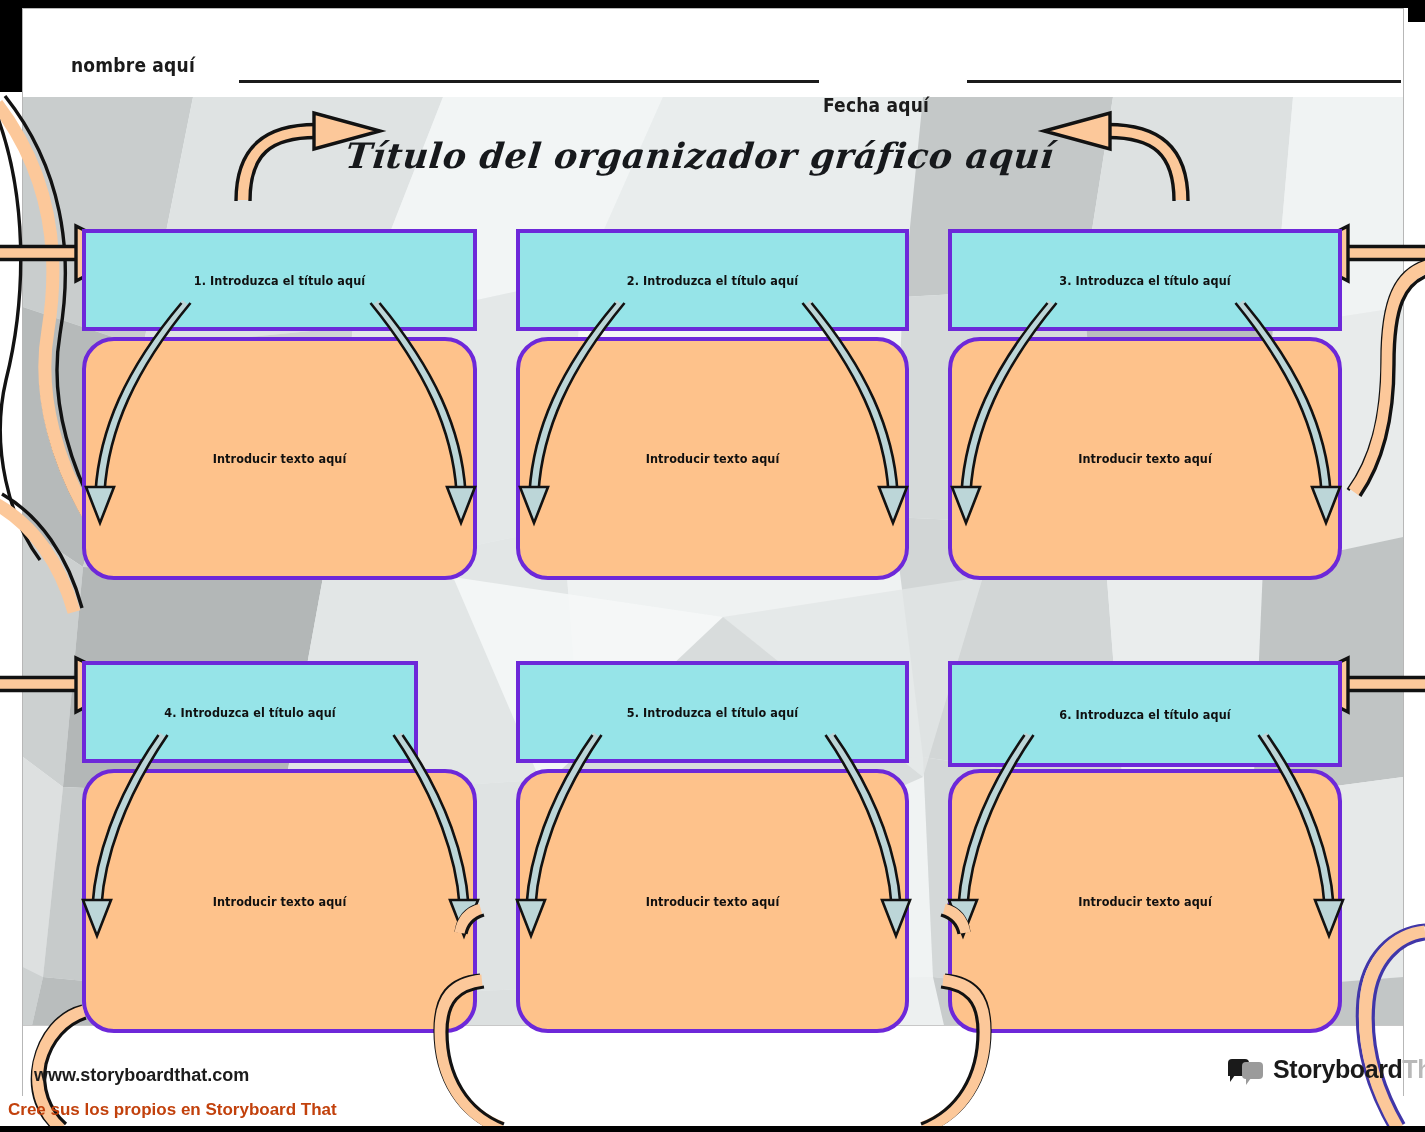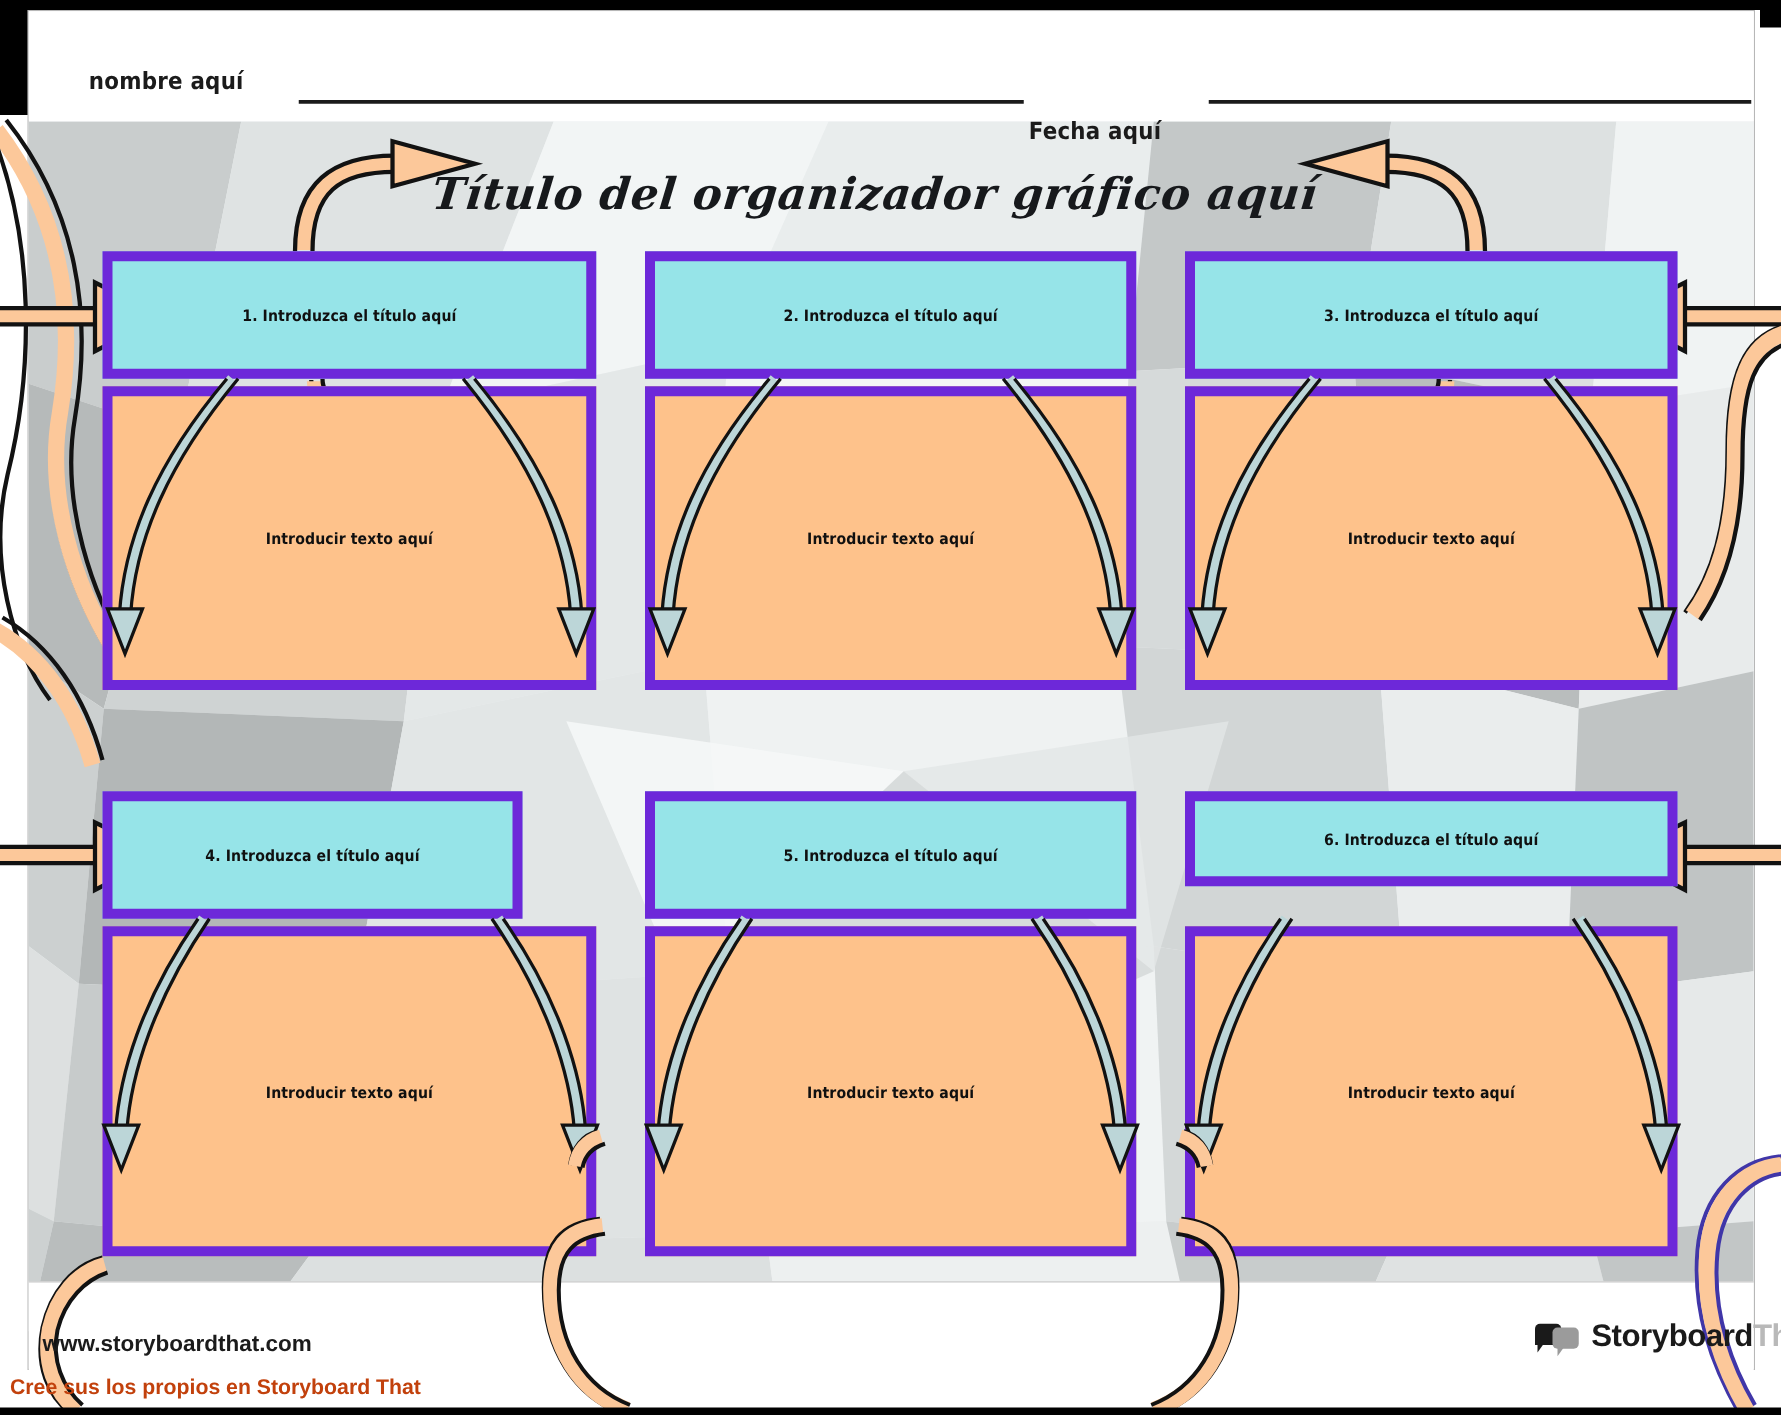--- a/index.html
+++ b/index.html
@@ -61,46 +61,47 @@
   }
 
   
   .layer{position:absolute;left:0;top:0;width:1425px;height:1132px;pointer-events:none;}
   #arrows-back{z-index:5;}
   #arrows-front{z-index:8;}
 
   
   .gbox{
     position:absolute;
-    border:8px solid #6d28d9;
+    border:4px solid #6d28d9;
     box-sizing:border-box;
     display:flex;align-items:center;justify-content:center;
     z-index:7;
+    margin-top:28px;
   }
   .gbox.title{background:#96e4e8;}
-  .gbox.body{background:#fec28b;}
+  .gbox.body{background:#fec28b;border-radius:32px;}
   .gbox span{
     font-family:"DejaVu Sans Condensed","Liberation Sans",sans-serif;
     font-weight:700;font-size:12.5px;color:#101010;
     letter-spacing:.1px;text-align:center;white-space:nowrap;
   }
   .gbox.body span{position:relative;top:0px;}
 
   
   #b1{left:82px;top:201px;width:395px;height:102px;}
   #b2{left:516px;top:201px;width:393px;height:102px;}
   #b3{left:948px;top:201px;width:394px;height:102px;}
   
   #t1{left:82px;top:309px;width:395px;height:243px;}
   #t2{left:516px;top:309px;width:393px;height:243px;}
   #t3{left:948px;top:309px;width:394px;height:243px;}
   
   #b4{left:82px;top:633px;width:336px;height:102px;}
   #b5{left:516px;top:633px;width:393px;height:102px;}
-  #b6{left:948px;top:633px;width:394px;height:76px;}
+  #b6{left:948px;top:633px;width:394px;height:106px;}
   
   #t4{left:82px;top:741px;width:395px;height:264px;}
   #t5{left:516px;top:741px;width:393px;height:264px;}
   #t6{left:948px;top:741px;width:394px;height:264px;}
 
   
   #maintitle{
     position:absolute;left:360px;top:124px;width:680px;height:62px;
     z-index:7;display:flex;align-items:center;justify-content:center;
     font-family:"DejaVu Serif","Liberation Serif",serif;

